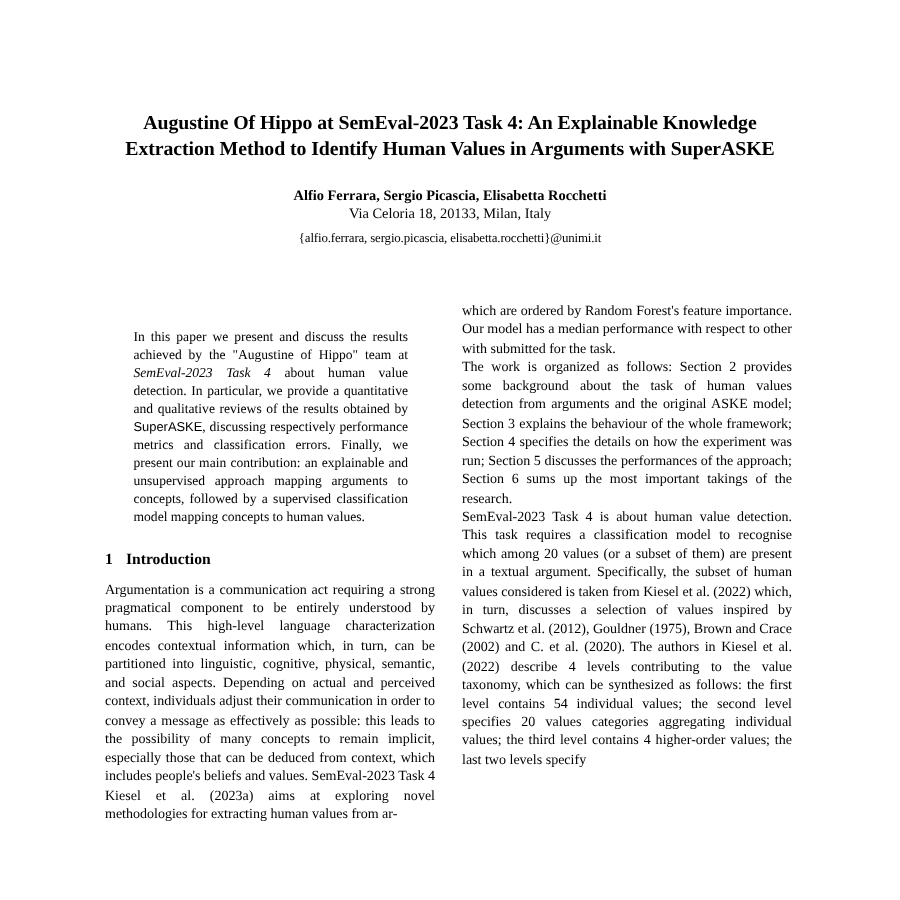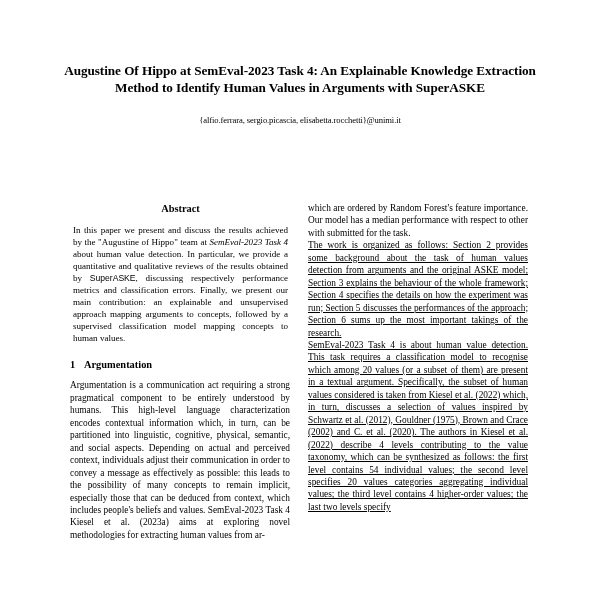--- a/index.html
+++ b/index.html
@@ -15,21 +15,21 @@
     color: #000000;
     overflow: hidden;
   }
 
   .page {
     position: relative;
     width: 600px;
     height: 600px;
     background: #ffffff;
     box-sizing: border-box;
-    padding: 0;
+    padding: 11px;
   }
 
   
   .title-block {
     padding: 62px 62px 0 62px;
     text-align: center;
   }
   .paper-title {
     font-size: 13.2px;
     font-weight: bold;
@@ -94,21 +94,21 @@
   }
   .abstract-heading {
     text-align: center;
     margin-bottom: 9px;
     font-size: 10.4px;
   }
   .abstract-text {
     font-size: 9.05px;
     line-height: 12.05px;
     text-align: justify;
-    margin: 0;
+    margin: 16px;
     hyphens: none;
     text-indent: 0;
   }
   .abstract-text .sans {
     font-family: "Liberation Sans", "DejaVu Sans", sans-serif;
     font-size: 8.6px;
   }
   .abstract-text .italic {
     font-style: italic;
   }
@@ -127,49 +127,49 @@
   }
   .body-text {
     font-size: 9.35px;
     line-height: 12.45px;
     text-align: justify;
     margin: 0;
     hyphens: none;
   }
   .body-text + .body-text {
     text-indent: 0;
-    text-decoration: underline;
   }
   .no-top-space { margin-top: 0; }
   .heading-top-right { margin-top: 13px; }
 </style>
 </head>
 <body>
 
 <div class="page">
 
   <div class="title-block">
     <h1 class="paper-title">Augustine Of Hippo at SemEval-2023 Task 4: An Explainable Knowledge Extraction Method to Identify Human Values in Arguments with SuperASKE</h1>
 
     <div class="author-block">
+      <p class="authors">Alfio Ferrara, Sergio Picascia, Elisabetta Rocchetti</p>
+      <p class="affiliation">Via Celoria 18, 20133, Milan, Italy</p>
       <p class="email">{alfio.ferrara, sergio.picascia, elisabetta.rocchetti}@unimi.it</p>
     </div>
   </div>
 
   <div class="columns">
 
     <div class="col col-left">
 
       <div class="abstract-wrap">
-        <div class="section-heading abstract-heading">Abstract</div>
         <p class="abstract-text"><span>In this paper we present and discuss the results achieved by the "Augustine of Hippo" team at </span><span class="italic">SemEval-2023 Task 4</span><span> about human value detection. In particular, we provide a quantitative and qualitative reviews of the results obtained by </span><span class="sans">SuperASKE</span><span>, discussing respectively performance metrics and classification errors. Finally, we present our main contribution: an explainable and unsupervised approach mapping arguments to concepts, followed by a supervised classification model mapping concepts to human values.</span></p>
       </div>
 
       <div class="section-heading numbered-heading">
-        <span class="num">1</span><span>Argumentation</span>
+        <span class="num">1</span><span>Introduction</span>
       </div>
 
       <p class="body-text">Argumentation is a communication act requiring a strong pragmatical component to be entirely understood by humans. This high-level language characterization encodes contextual information which, in turn, can be partitioned into linguistic, cognitive, physical, semantic, and social aspects. Depending on actual and perceived context, individuals adjust their communication in order to convey a message as effectively as possible: this leads to the possibility of many concepts to remain implicit, especially those that can be deduced from context, which includes people's beliefs and values. SemEval-2023 Task 4 Kiesel et al. (2023a) aims at exploring novel methodologies for extracting human values from ar-</p>
     </div>
 
     <div class="col col-right">
 
       <p class="body-text no-top-space">which are ordered by Random Forest's feature importance. Our model has a median performance with respect to other with submitted for the task.</p>
 
       <p class="body-text">The work is organized as follows: Section 2 provides some background about the task of human values detection from arguments and the original ASKE model; Section 3 explains the behaviour of the whole framework; Section 4 specifies the details on how the experiment was run; Section 5 discusses the performances of the approach; Section 6 sums up the most important takings of the research.</p>

